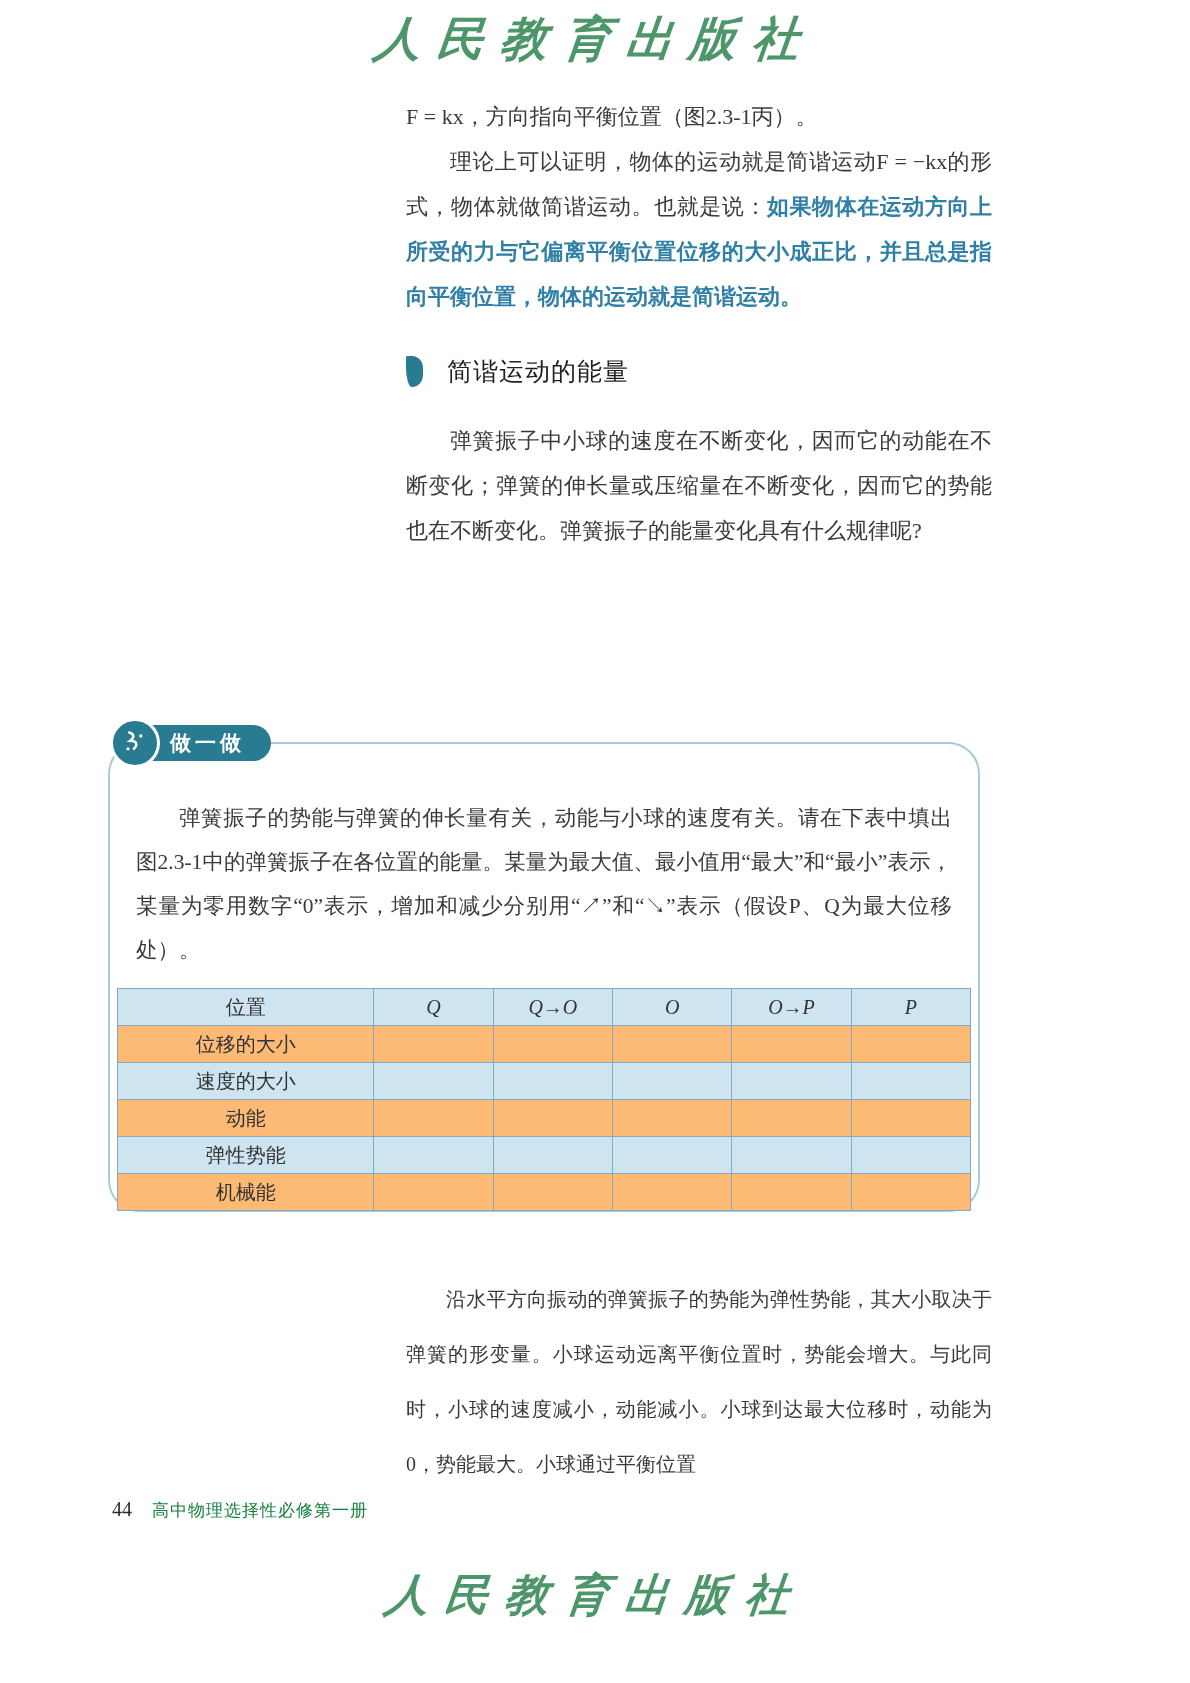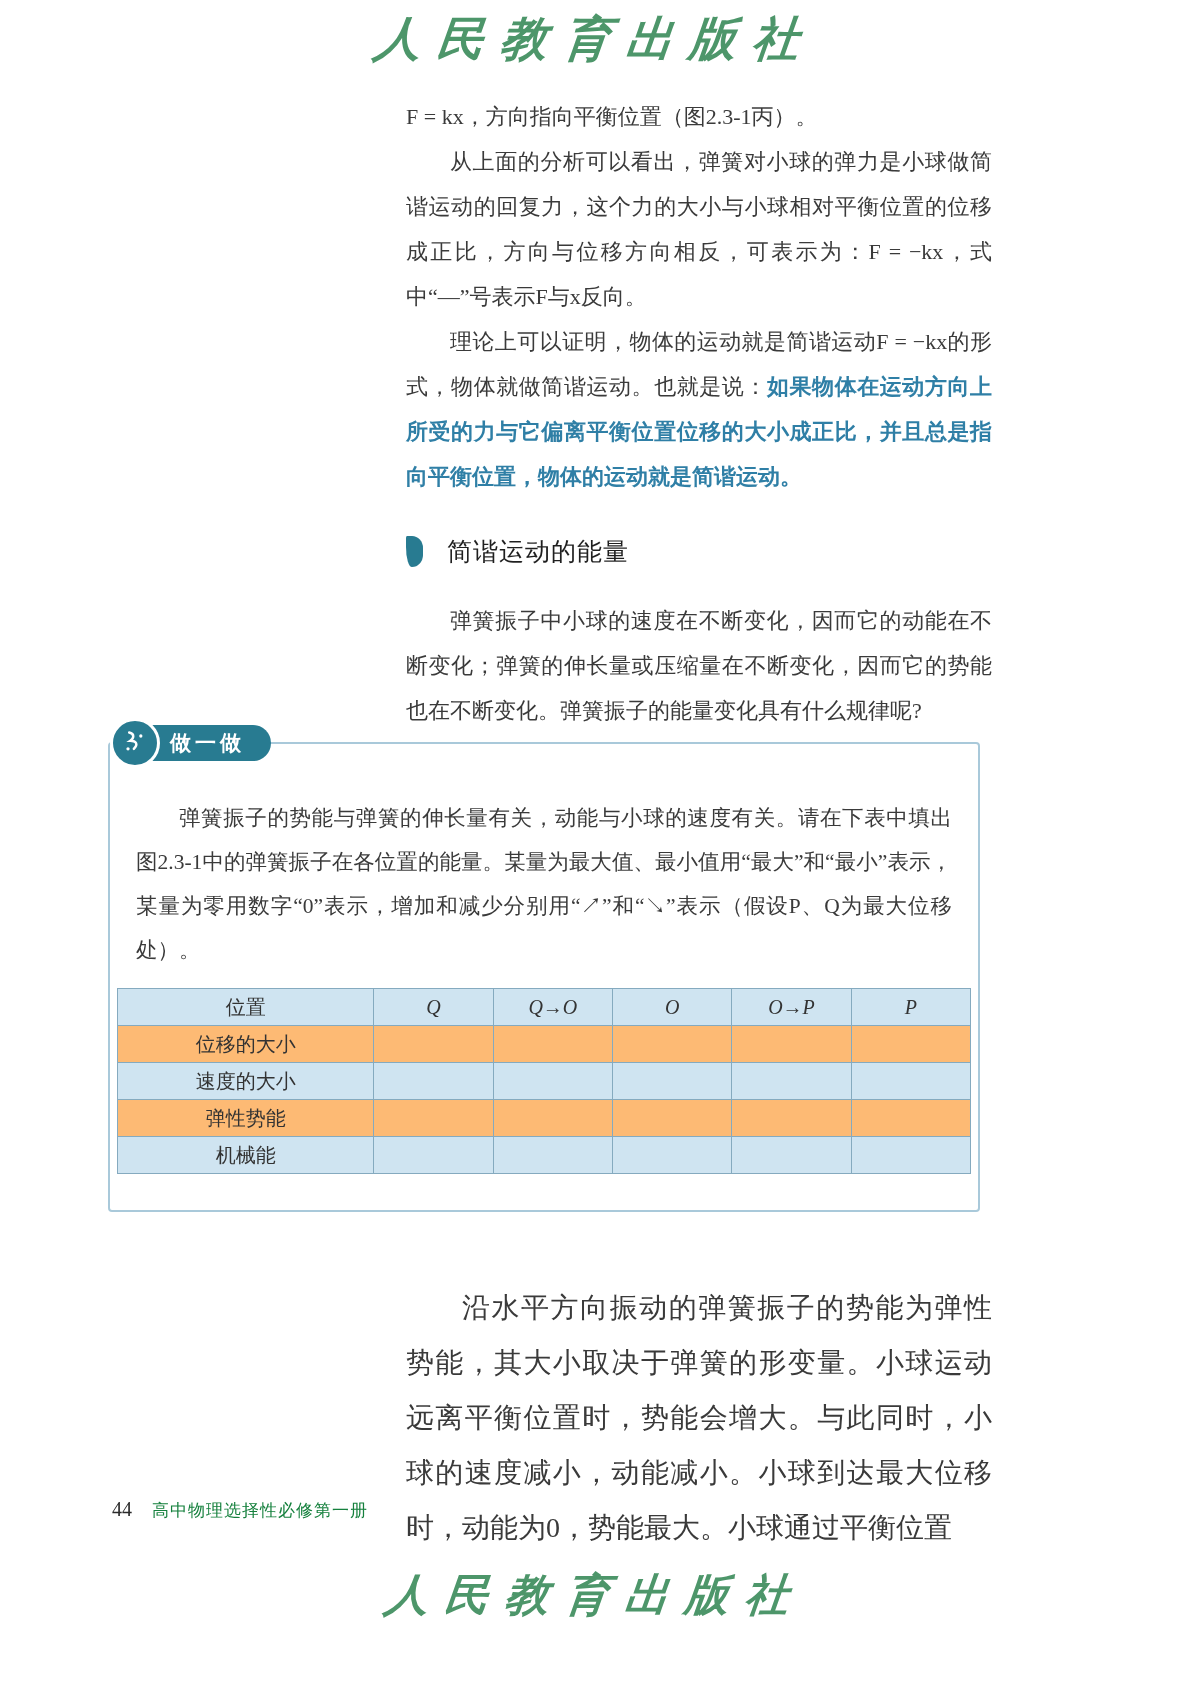--- a/index.html
+++ b/index.html
@@ -38,21 +38,21 @@
     margin-right:24px; flex:0 0 auto;
   }
   .section-title {
     font-family:"Liberation Sans", sans-serif; font-weight:normal;
     font-size:25px; color:#1f1f1f; letter-spacing:1px;
   }
 
   
   .activity-box {
     position:absolute; left:108px; top:742px; width:872px; height:470px;
-    border:2px solid #a9c9da; border-radius:4px; background:#ffffff;
+    border:2px solid #a9c9da; border-radius:32px; background:#ffffff;
     box-sizing:border-box;
   }
   .badge {
     position:absolute; top:-26px; left:0; display:flex; align-items:center;
   }
   .badge-circle {
     width:50px; height:50px; border-radius:50%; background:#287b91;
     border:3px solid #ffffff; box-sizing:border-box;
     display:flex; align-items:center; justify-content:center;
     position:relative; z-index:2;
@@ -78,21 +78,21 @@
     border:1px solid #85aabf; height:36px; text-align:center;
     padding:0 4px; color:#333333; background:#fdba74;
   }
   .energy-table tr:nth-child(odd) td { background:#cfe4f1; }
   .energy-table td.col-label { width:29%; }
   .energy-table td.m-cell { font-style:italic; }
 
   
   .after-para {
     position:absolute; left:406px; top:1252px; width:586px;
-    font-size:28px; line-height:55px; text-align:justify; text-indent:2em;
+    font-size:20px; line-height:55px; text-align:justify; text-indent:2em;
   }
 
   
   .footer {
     position:absolute; left:112px; top:1498px;
     display:flex; align-items:baseline;
   }
   .page-num { font-size:20px; color:#2b2b2b; font-family:"Liberation Serif", serif; }
   .book-title {
     margin-left:20px; font-size:17px; color:#15803d;
@@ -103,21 +103,20 @@
 <body>
 
 <div class="page">
 
   <div class="logo logo-top">人民教育出版社</div>
 
   <div class="main-col">
 
     <p><span class="math">F = kx</span><span>，方向指向平衡位置（图2.3-1丙）。</span></p>
 
-    <p class="indent"><span>从上面的分析可以看出，弹簧对小球的弹力是小球做简谐运动的回复力，这个力的大小与小球相对平衡位置的位移成正比，方向与位移方向相反，可表示为：</span><span class="math">F = −kx</span><span>，式中“—”号表示</span><span class="math">F</span><span>与</span><span class="math">x</span><span>反向。</span></p>
 
     <p class="indent"><span>理论上可以证明，物体的运动就是简谐运动</span><span class="math">F = −kx</span><span>的形式，物体就做简谐运动。也就是说：</span><span class="highlight">如果物体在运动方向上所受的力与它偏离平衡位置位移的大小成正比，并且总是指向平衡位置，物体的运动就是简谐运动。</span></p>
 
     <div class="section-head">
       <span class="section-icon"></span>
       <span class="section-title">简谐运动的能量</span>
     </div>
 
     <p class="indent">弹簧振子中小球的速度在不断变化，因而它的动能在不断变化；弹簧的伸长量或压缩量在不断变化，因而它的势能也在不断变化。弹簧振子的能量变化具有什么规律呢?</p>
 
@@ -157,20 +156,28 @@
         </tr>
         <tr>
           <td class="col-label">速度的大小</td>
           <td class="ans"></td>
           <td class="ans"></td>
           <td class="ans"></td>
           <td class="ans"></td>
           <td class="ans"></td>
         </tr>
         <tr>
+          <td class="col-label">动能</td>
+          <td class="ans"></td>
+          <td class="ans"></td>
+          <td class="ans"></td>
+          <td class="ans"></td>
+          <td class="ans"></td>
+        </tr>
+        <tr>
           <td class="col-label">弹性势能</td>
           <td class="ans"></td>
           <td class="ans"></td>
           <td class="ans"></td>
           <td class="ans"></td>
           <td class="ans"></td>
         </tr>
         <tr>
           <td class="col-label">机械能</td>
           <td class="ans"></td>

